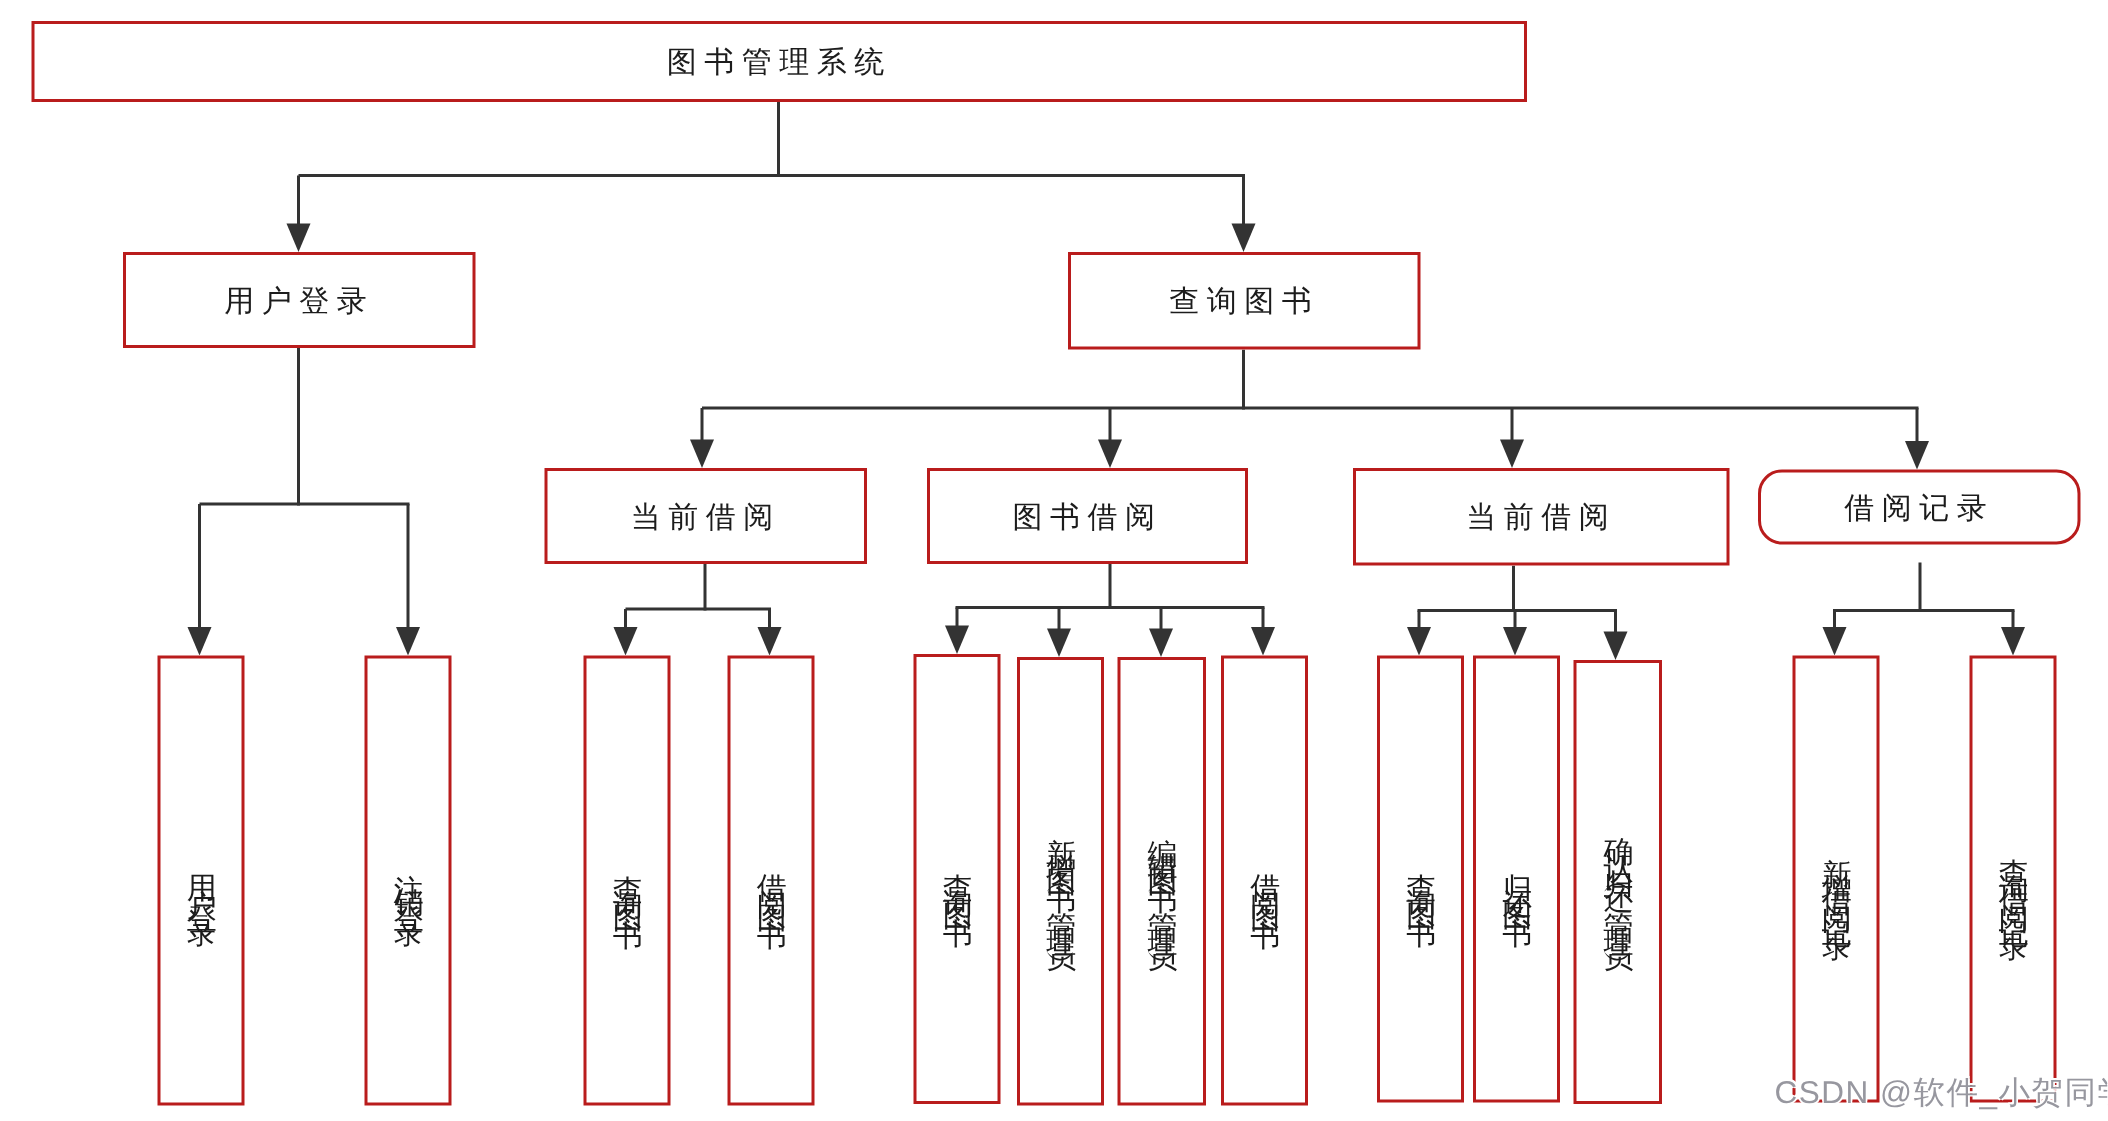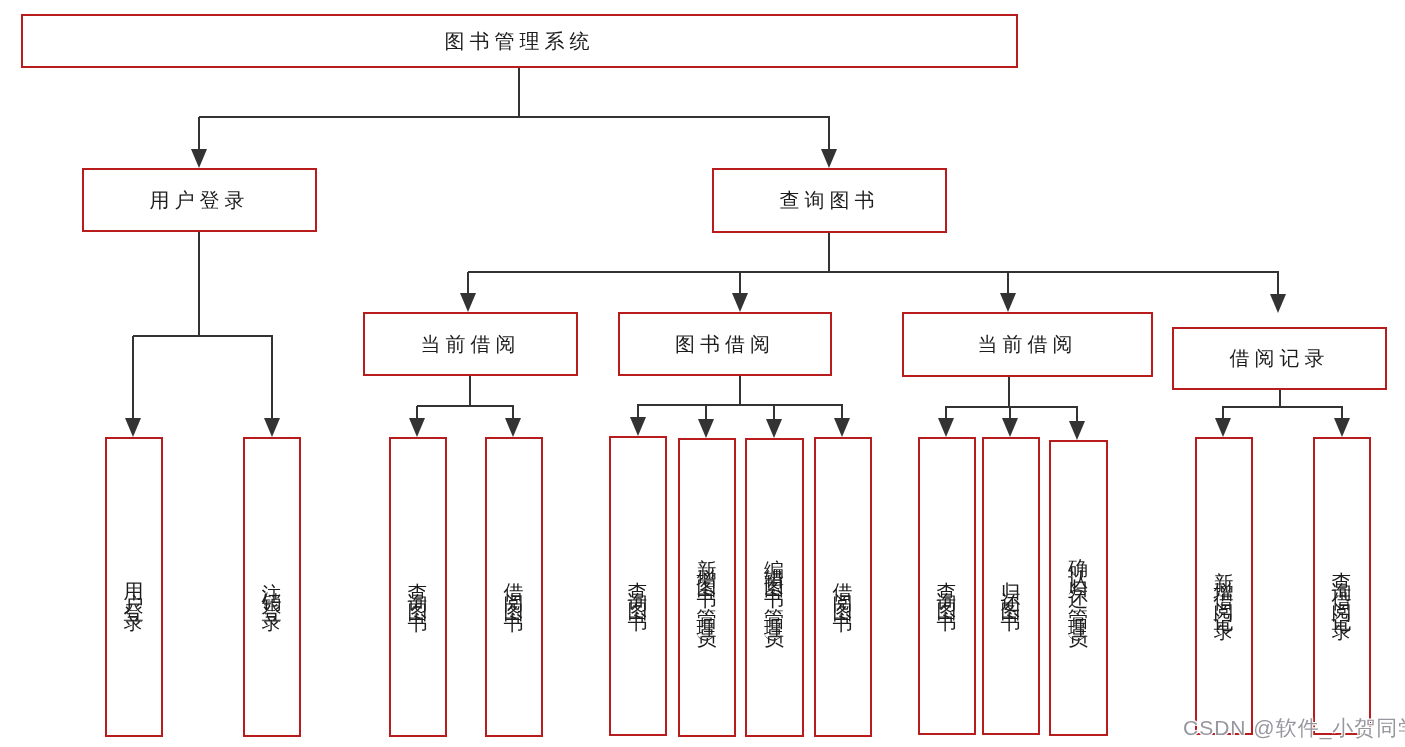--- a/index.html
+++ b/index.html
@@ -35,21 +35,21 @@
 <body>
 
 <div class="stage">
   <div id="nodes-layer">
       <div class="node h" style="left: 21px; top: 14px; width: 997px; height: 54px;">图书管理系统</div>
       <div class="node h" style="left: 82px; top: 168px; width: 235px; height: 64px;">用户登录</div>
       <div class="node h" style="left: 712px; top: 168px; width: 235px; height: 65px;">查询图书</div>
       <div class="node h" style="left: 363px; top: 312px; width: 215px; height: 64px;">当前借阅</div>
       <div class="node h" style="left: 618px; top: 312px; width: 214px; height: 64px;">图书借阅</div>
       <div class="node h" style="left: 902px; top: 312px; width: 251px; height: 65px;">当前借阅</div>
-      <div class="node h" style="left: 1172px; top: 327px; width: 215px; height: 63px;">借阅记录</div>
+      <div class="node h" style="left: 1172px; top: 313px; width: 215px; height: 50px; border-radius: 16px;">借阅记录</div>
       <div class="node v" style="left: 105px; top: 437px; width: 58px; height: 300px;">用户登录</div>
       <div class="node v" style="left: 243px; top: 437px; width: 58px; height: 300px;">注销登录</div>
       <div class="node v" style="left: 389px; top: 437px; width: 58px; height: 300px;">查询图书</div>
       <div class="node v" style="left: 485px; top: 437px; width: 58px; height: 300px;">借阅图书</div>
       <div class="node v" style="left: 609px; top: 436px; width: 58px; height: 300px;">查询图书</div>
       <div class="node v" style="left: 678px; top: 438px; width: 58px; height: 299px;">新增图书（管理员）</div>
       <div class="node v" style="left: 745px; top: 438px; width: 59px; height: 299px;">编辑图书（管理员）</div>
       <div class="node v" style="left: 814px; top: 437px; width: 58px; height: 300px;">借阅图书</div>
       <div class="node v" style="left: 918px; top: 437px; width: 58px; height: 298px;">查询图书</div>
       <div class="node v" style="left: 982px; top: 437px; width: 58px; height: 298px;">归还图书</div>

